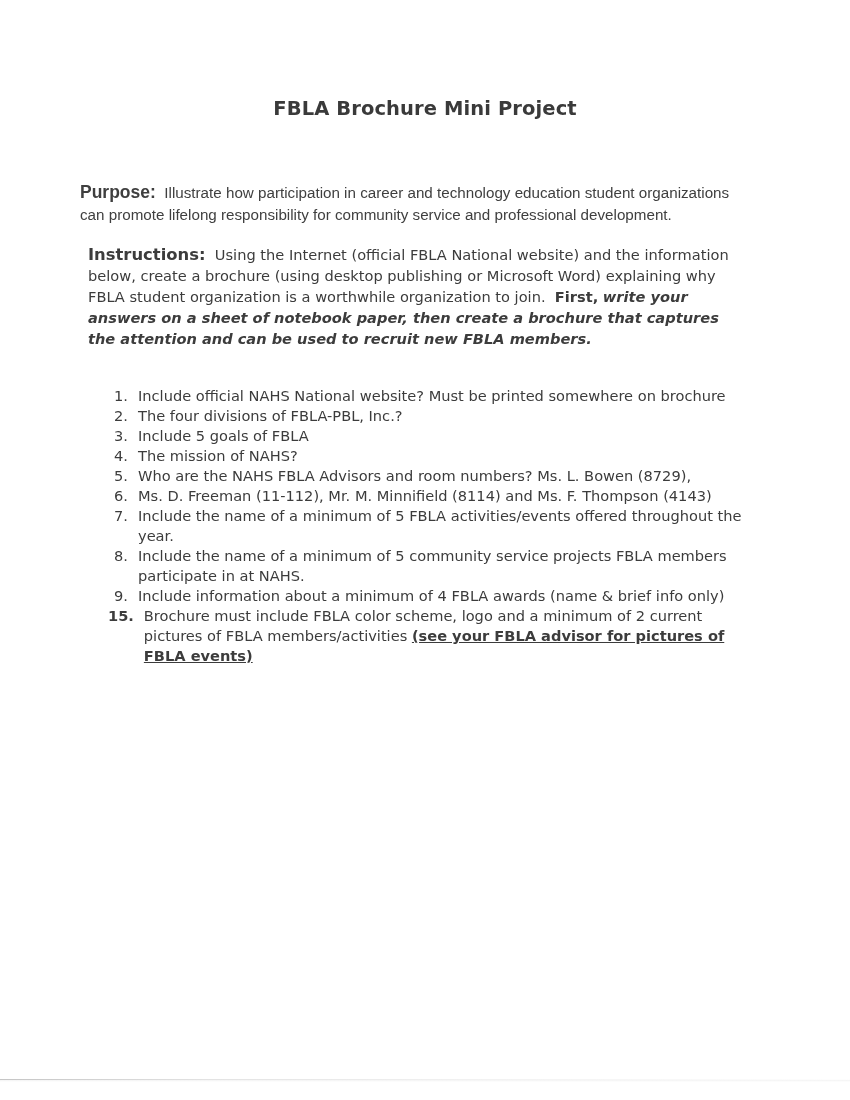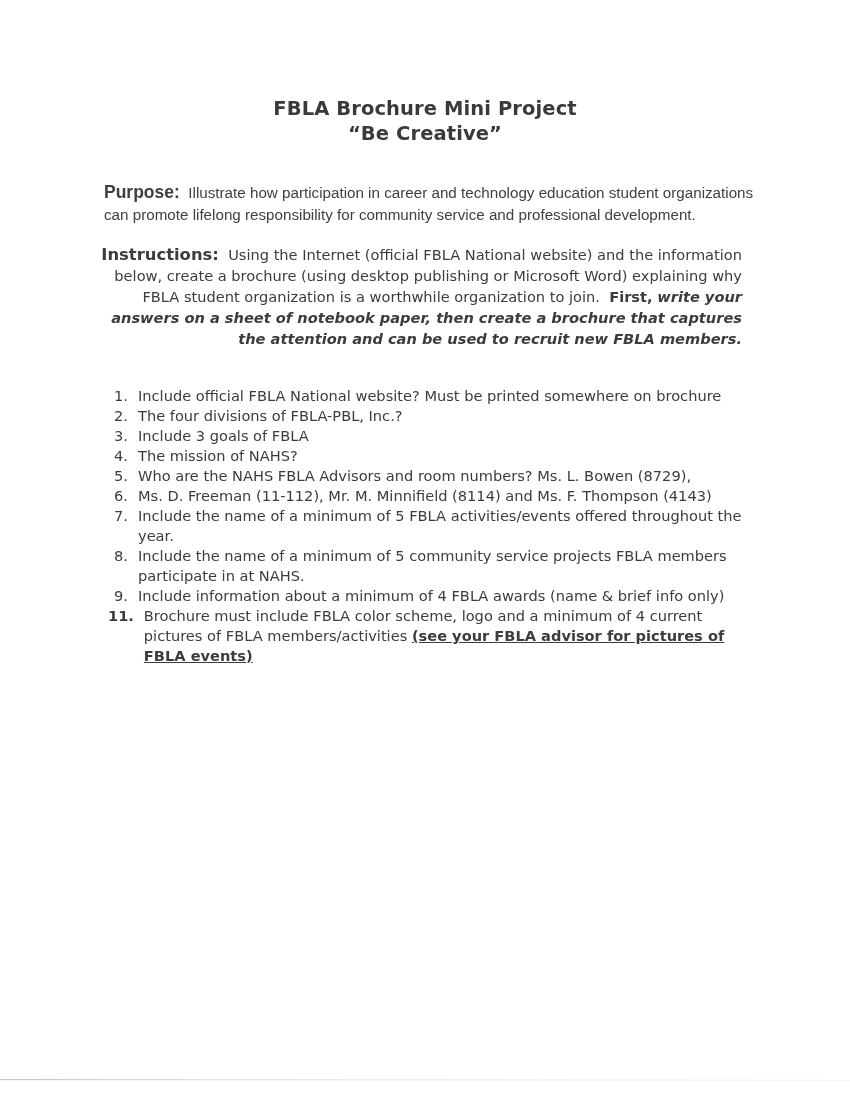--- a/index.html
+++ b/index.html
@@ -31,21 +31,21 @@
     font-weight: bold;
     font-size: 19.5px;
     line-height: 25px;
     letter-spacing: 0.1px;
     color: #3a3a3a;
   }
 
   
   .purpose-para {
     position: absolute;
-    left: 104px;
+    left: 80px;
     top: 182px;
     width: 652px;
     font-family: "Liberation Sans", sans-serif;
     font-size: 15.2px;
     line-height: 21.5px;
     color: #3f3f3f;
     text-align: left;
   }
   .purpose-label {
     font-weight: bold;
@@ -55,21 +55,21 @@
   
   .instructions-para {
     position: absolute;
     left: 88px;
     top: 244px;
     width: 654px;
     font-family: "DejaVu Sans", sans-serif;
     font-size: 14.6px;
     line-height: 21px;
     color: #3c3c3c;
-    text-align: right;
+    text-align: left;
   }
   .instructions-label {
     font-weight: bold;
     font-size: 16.4px;
   }
   .bold-run { font-weight: bold; }
   .bold-italic-run { font-weight: bold; font-style: italic; }
 
   
   .task-list {
@@ -129,46 +129,45 @@
         rgba(255,255,255,0) 100%);
   }
 </style>
 </head>
 <body>
 
 <div class="page">
 
   <div class="title-block">
     <div class="title-line">FBLA Brochure Mini Project</div>
-    <div class="title-line">“Be Creative”</div>
   </div>
 
   <div class="purpose-para">
     <span class="purpose-label">Purpose:</span><span>&nbsp; </span><span>Illustrate how participation in career and technology education student organizations can promote lifelong responsibility for community service and professional development.</span>
   </div>
 
   <div class="instructions-para">
     <span class="instructions-label">Instructions:</span><span>&nbsp; </span><span>Using the Internet (official FBLA National website) and the information below, create a brochure (using desktop publishing or Microsoft Word) explaining why FBLA student organization is a worthwhile organization to join.</span><span>&nbsp; </span><span class="bold-run">First,</span><span> </span><span class="bold-italic-run">write your answers on a sheet of notebook paper, then create a brochure that captures the attention and can be used to recruit new FBLA members.</span>
   </div>
 
   <div class="task-list">
 
     <div class="task-item">
       <span class="task-num">1.</span>
-      <span class="task-text">Include official FBLA National website? Must be printed somewhere on brochure</span>
+      <span class="task-text">Include official NAHS National website? Must be printed somewhere on brochure</span>
     </div>
 
     <div class="task-item">
       <span class="task-num">2.</span>
       <span class="task-text">The four divisions of FBLA-PBL, Inc.?</span>
     </div>
 
     <div class="task-item">
       <span class="task-num">3.</span>
-      <span class="task-text">Include 3 goals of FBLA</span>
+      <span class="task-text">Include 5 goals of FBLA</span>
     </div>
 
     <div class="task-item">
       <span class="task-num">4.</span>
       <span class="task-text">The mission of NAHS?</span>
     </div>
 
     <div class="task-item">
       <span class="task-num">5.</span>
       <span class="task-text">Who are the NAHS FBLA Advisors and room numbers? Ms. L. Bowen (8729),</span>
@@ -189,22 +188,22 @@
       <span class="task-text">Include the name of a minimum of 5 community service projects FBLA members participate in at NAHS.</span>
     </div>
 
     <div class="task-item">
       <span class="task-num">9.</span>
       <span class="task-text">Include information about a minimum of 4 FBLA awards (name &amp; brief info only)</span>
     </div>
 
 
     <div class="task-item">
-      <span class="task-num strong">11.</span>
-      <span class="task-text"><span>Brochure must include FBLA color scheme, logo and a minimum of 4 current pictures of FBLA members/activities </span><span class="underline-bold">(see your FBLA advisor for pictures of FBLA events)</span></span>
+      <span class="task-num strong">15.</span>
+      <span class="task-text"><span>Brochure must include FBLA color scheme, logo and a minimum of 2 current pictures of FBLA members/activities </span><span class="underline-bold">(see your FBLA advisor for pictures of FBLA events)</span></span>
     </div>
 
   </div>
 
   <div class="scan-edge"></div>
   <div class="scan-edge-soft"></div>
 
 </div>
 
 </body></html>

